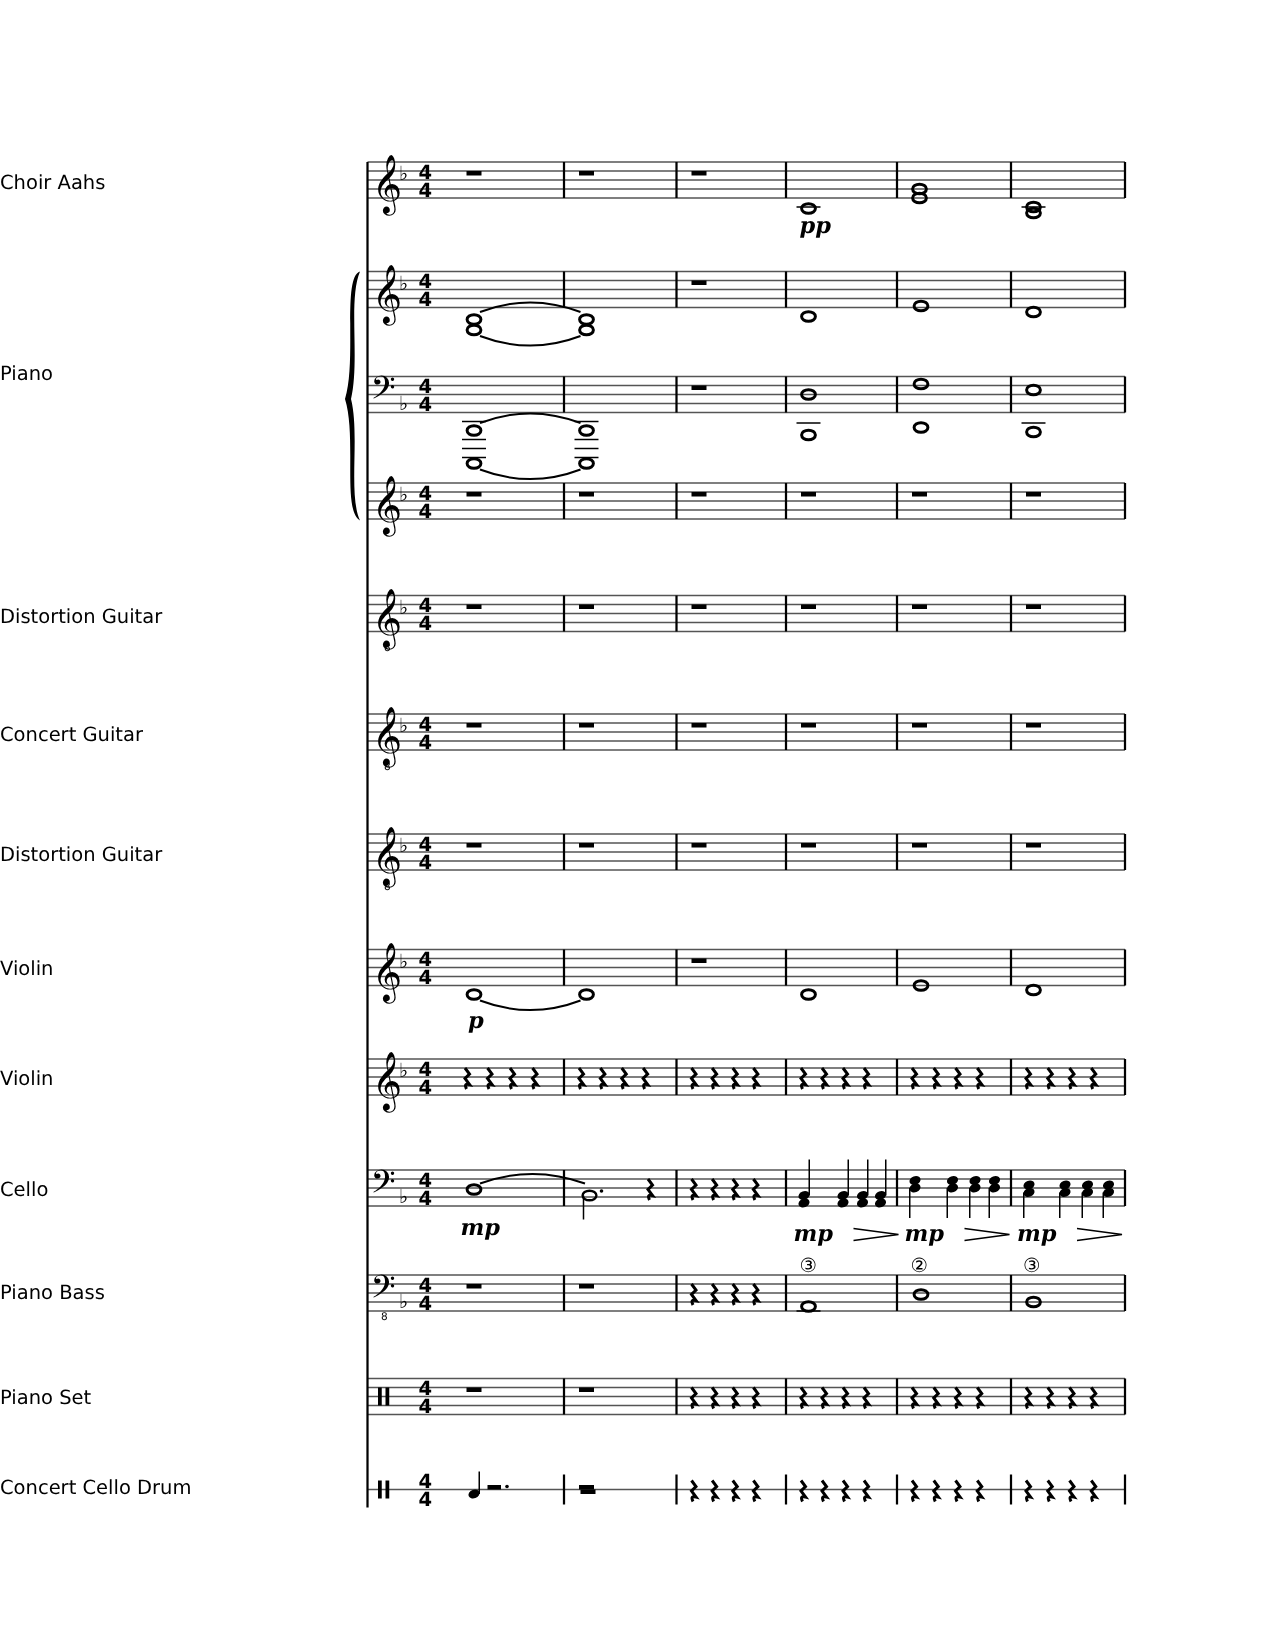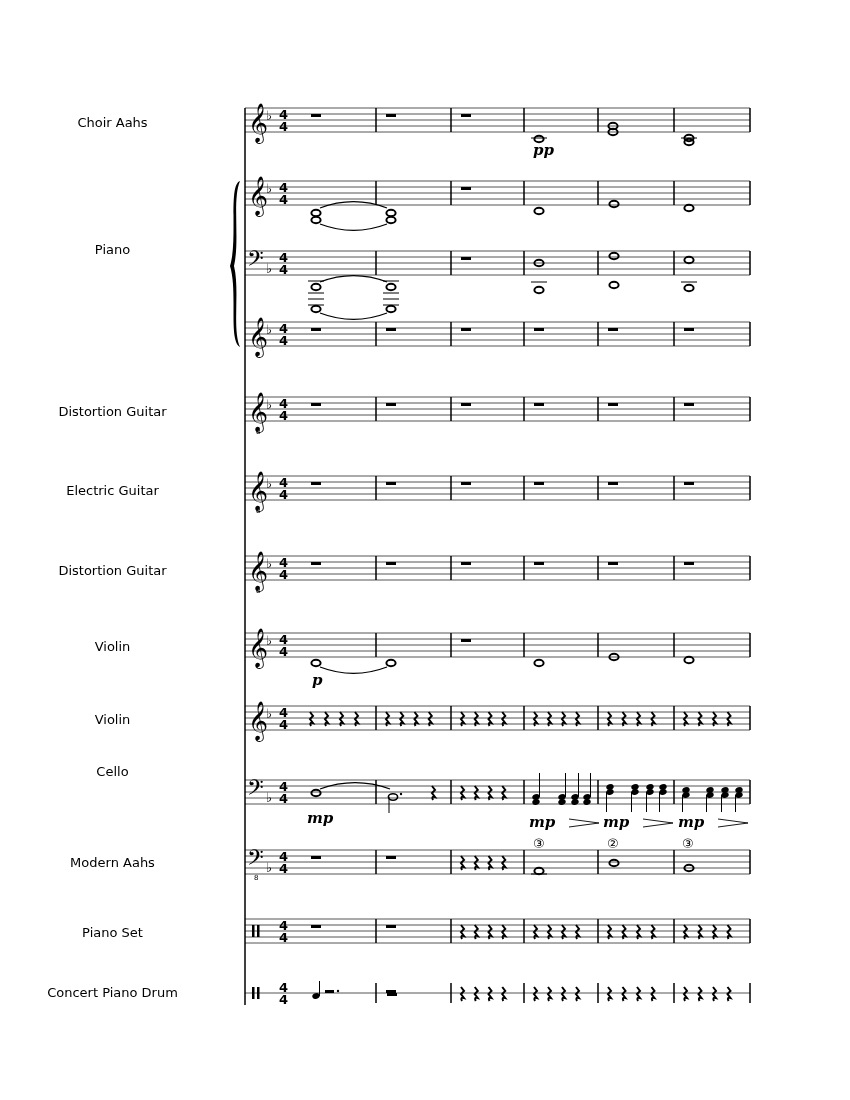--- a/index.html
+++ b/index.html
@@ -1,34 +1,34 @@
 <!DOCTYPE html>
 <html><head>
 <meta charset="utf-8">
 <style>
   html, body { margin:0; padding:0; background:#ffffff; }
   body { width:850px; height:1100px; position:relative; overflow:hidden; font-family:"DejaVu Sans", sans-serif; }
   #score { position:absolute; left:0; top:0; }
-  .label { position:absolute; font-family:"DejaVu Sans", sans-serif; font-size:13px; color:#000; text-align:center; width:225px; left:0; white-space:nowrap; }
+  .label { position:absolute; font-family:"DejaVu Sans", sans-serif; font-size:13px; color:#000; text-align:left; width:225px; left:0; white-space:nowrap; }
 </style>
 </head>
 <body>
 
 <div id="labels">
   <div class="label" style="top:115px">Choir Aahs</div>
   <div class="label" style="top:242px">Piano</div>
   <div class="label" style="top:404px">Distortion Guitar</div>
-  <div class="label" style="top:483px">Electric Guitar</div>
+  <div class="label" style="top:483px">Concert Guitar</div>
   <div class="label" style="top:563px">Distortion Guitar</div>
   <div class="label" style="top:639px">Violin</div>
   <div class="label" style="top:712px">Violin</div>
-  <div class="label" style="top:764px">Cello</div>
-  <div class="label" style="top:855px">Modern Aahs</div>
+  <div class="label" style="top:786px">Cello</div>
+  <div class="label" style="top:855px">Piano Bass</div>
   <div class="label" style="top:925px">Piano Set</div>
-  <div class="label" style="top:985px">Concert Piano Drum</div>
+  <div class="label" style="top:985px">Concert Cello Drum</div>
 </div>
 
 <svg id="score" width="850" height="1100" xmlns="http://www.w3.org/2000/svg">
     <g>
       <line x1="245" x2="750" y1="108" y2="108" stroke="#555555" stroke-width="1"></line>
       <line x1="245" x2="750" y1="114" y2="114" stroke="#555555" stroke-width="1"></line>
       <line x1="245" x2="750" y1="120" y2="120" stroke="#555555" stroke-width="1"></line>
       <line x1="245" x2="750" y1="126" y2="126" stroke="#555555" stroke-width="1"></line>
       <line x1="245" x2="750" y1="132" y2="132" stroke="#555555" stroke-width="1"></line>
       <line x1="376" x2="376" y1="108" y2="132" stroke="#000000" stroke-width="1.5"></line>

